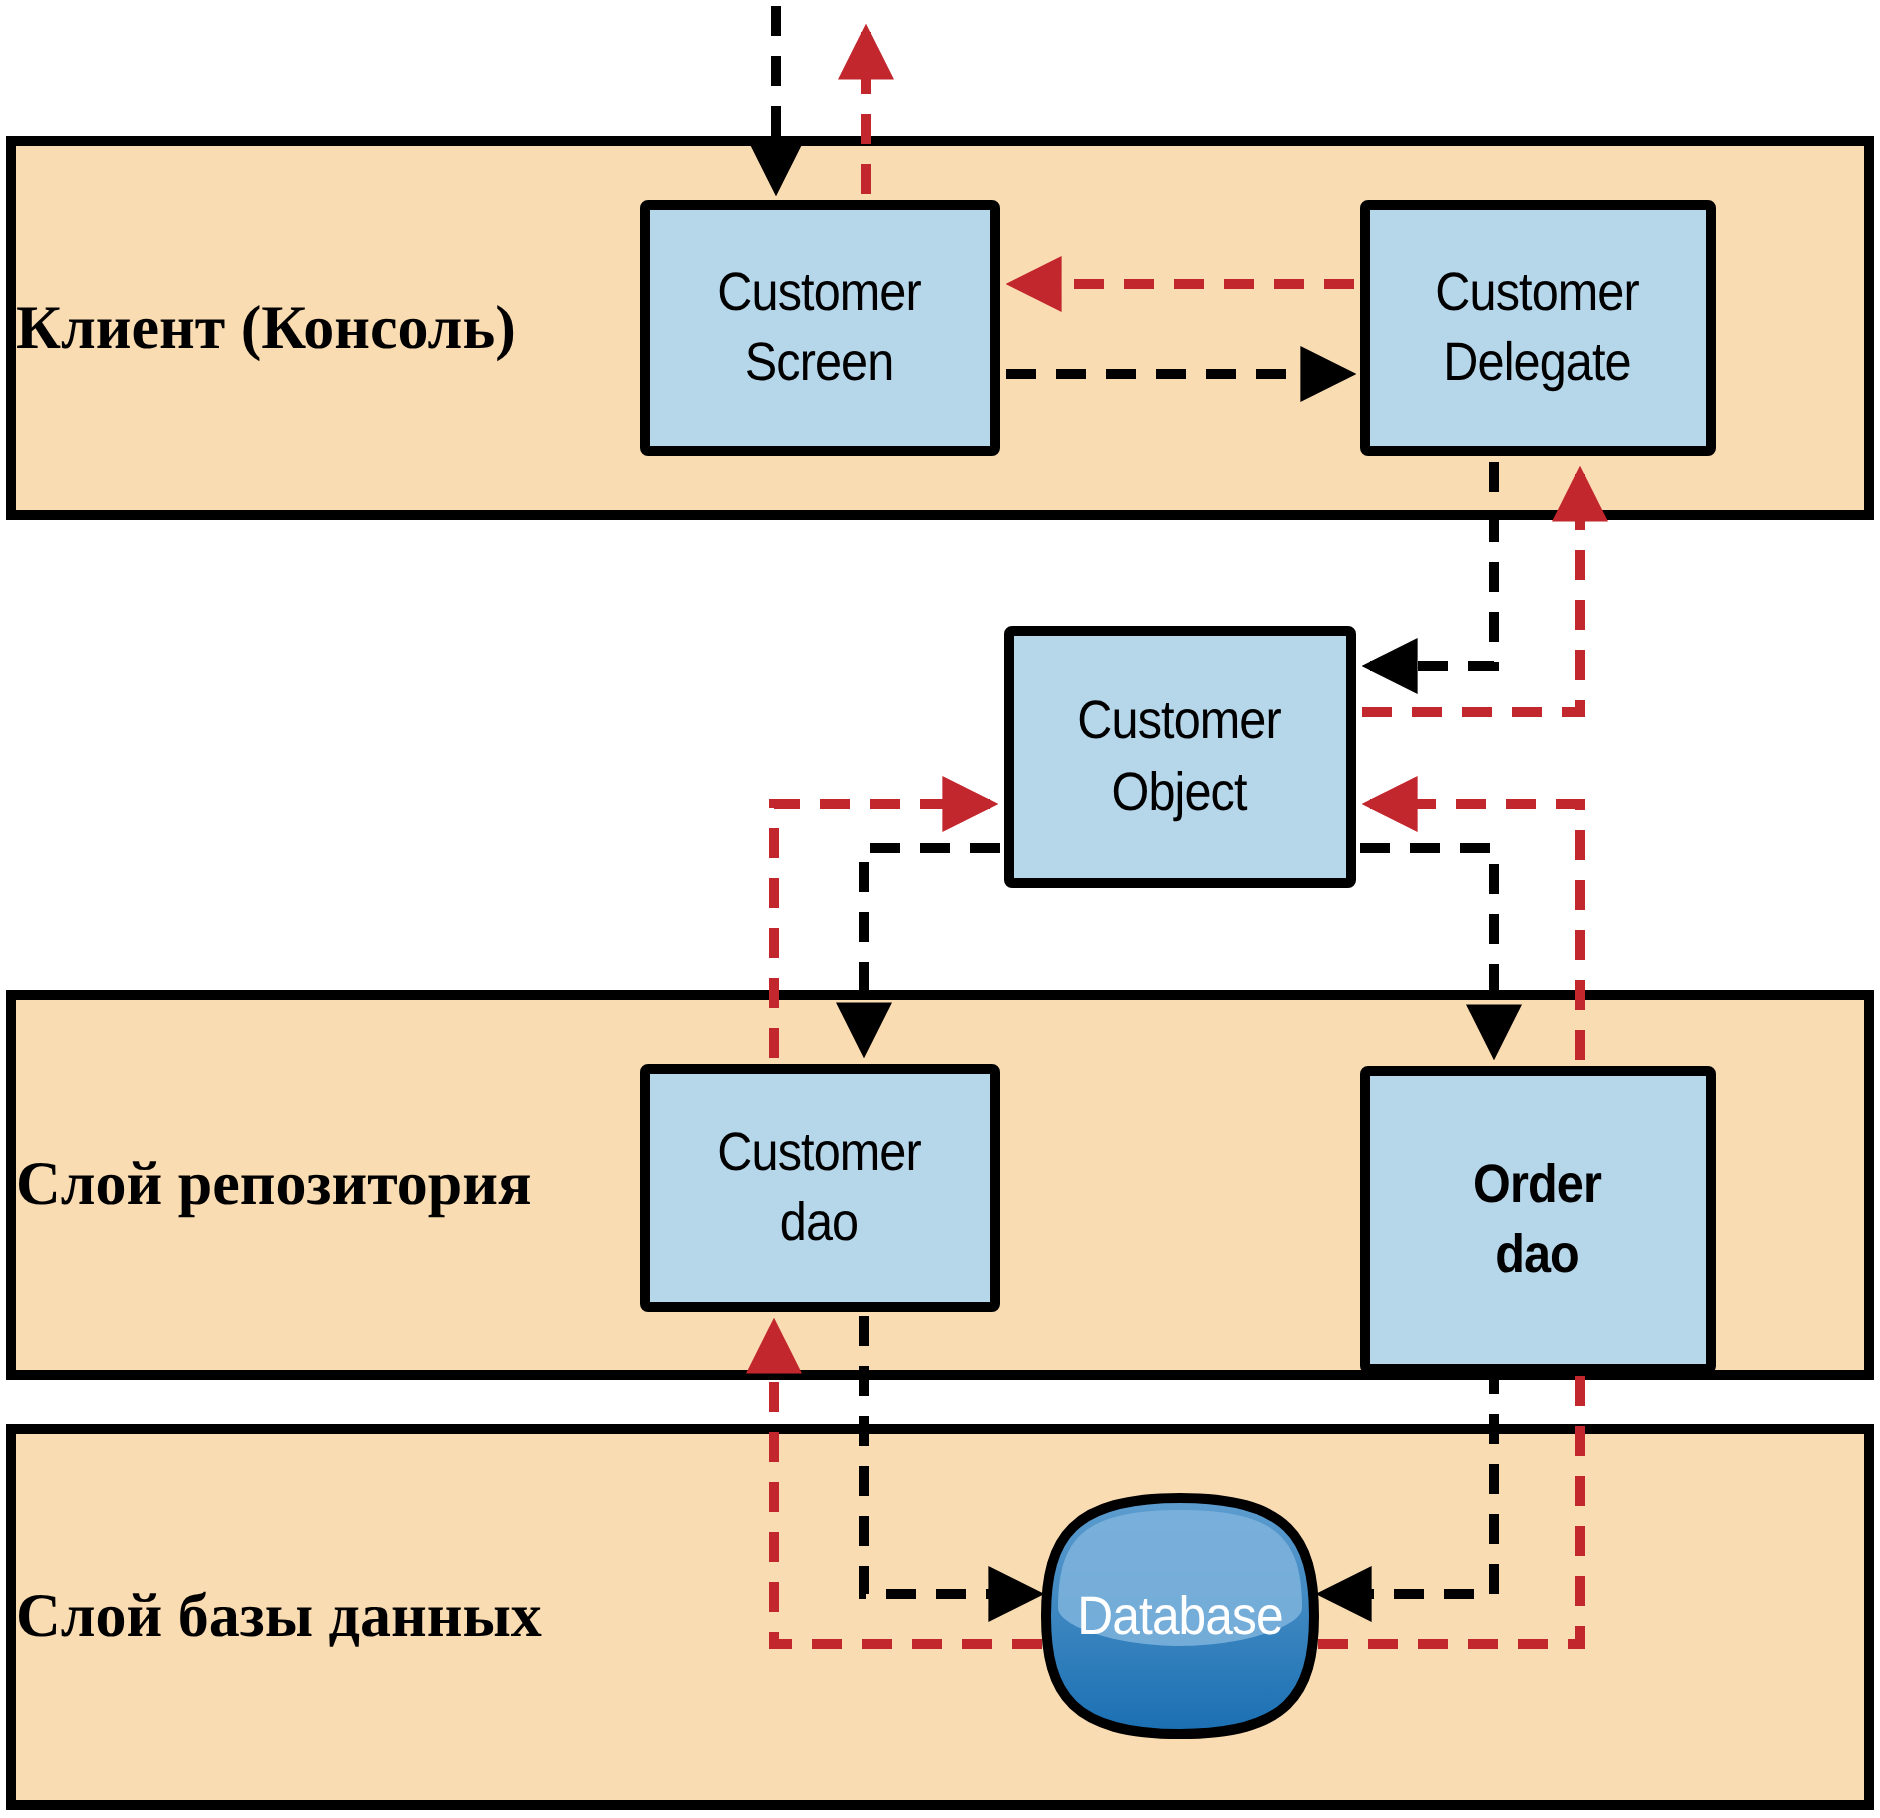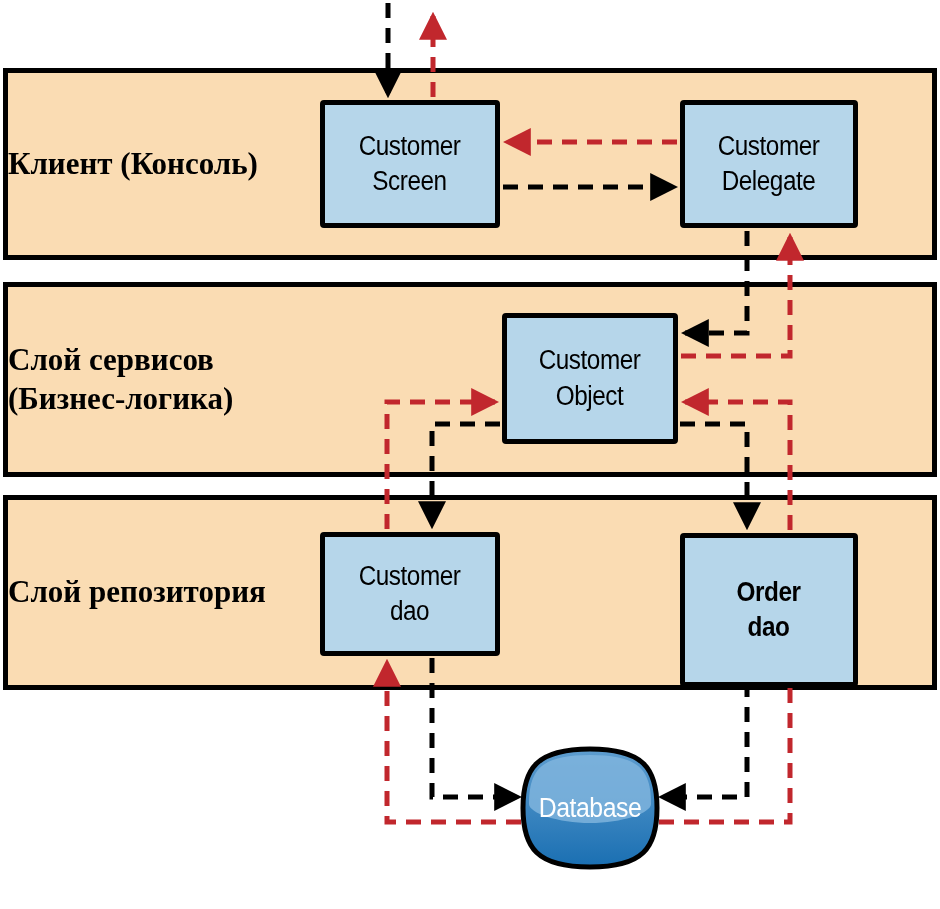--- a/index.html
+++ b/index.html
@@ -63,26 +63,25 @@
   }
 </style>
 </head>
 <body>
 
 <div id="canvas">
 
   <div class="band" id="band-client">
     <div class="layer-label">Клиент (Консоль)</div>
   </div>
-  <div class="band" id="band-service">
-    <div class="layer-label">Слой сервисов
-(Бизнес-логика)</div>
-  </div>
   <div class="band" id="band-repository">
     <div class="layer-label">Слой репозитория</div>
+  </div>
+  <div class="band" id="band-database">
+    <div class="layer-label">Слой базы данных</div>
   </div>
 
   <svg id="arrow-layer" viewBox="0 0 940 909" xmlns="http://www.w3.org/2000/svg">
     <defs>
       <marker id="ah-black" viewBox="0 0 10 10" refX="8.5" refY="5" markerWidth="5.6" markerHeight="5.6" orient="auto-start-reverse">
         <path d="M0,0 L10,5 L0,10 z" class="mk-black"></path>
       </marker>
       <marker id="ah-red" viewBox="0 0 10 10" refX="8.5" refY="5" markerWidth="5.6" markerHeight="5.6" orient="auto-start-reverse">
         <path d="M0,0 L10,5 L0,10 z" class="mk-red"></path>
       </marker>

